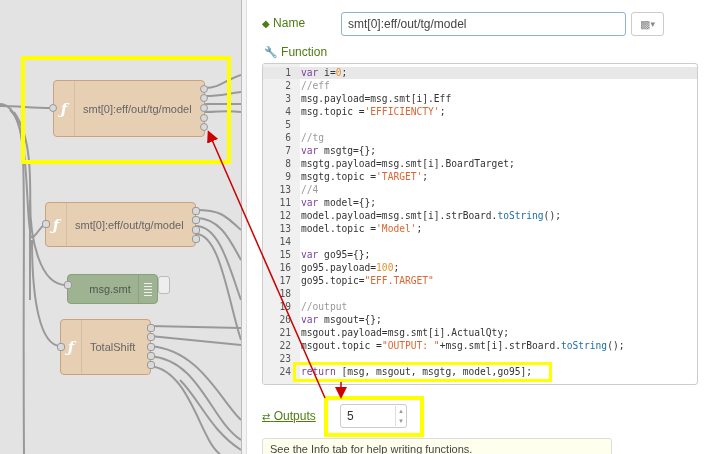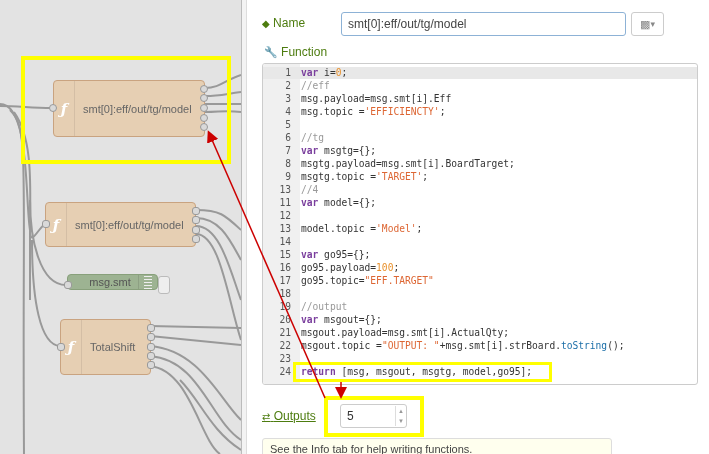--- a/index.html
+++ b/index.html
@@ -19,21 +19,21 @@
   .row-label { position:absolute; font-size:12px; color:#4d7c0f; }
   .name-input { position:absolute; left:341px; top:12px; width:285px; height:24px; border:1px solid #8db2d6; border-radius:3px; box-sizing:border-box; font-size:12px; padding:4px 6px; color:#444; font-family:"Liberation Sans", sans-serif; }
   .name-btn { position:absolute; left:631px; top:12px; width:33px; height:24px; border:1px solid #ccc; border-radius:3px; box-sizing:border-box; background:#fff; display:flex; align-items:center; justify-content:center; font-size:9px; color:#888; }
   .editor { position:absolute; left:262px; top:63px; width:436px; height:322px; border:1px solid #ccc; border-radius:3px; box-sizing:border-box; overflow:hidden; background:#fff; }
   .gutter { position:absolute; left:0; top:0; width:37px; height:100%; background:#f0f0f0; }
   .activeline { position:absolute; left:0; top:3px; width:100%; height:12px; background:#e8e8e8; }
   .code { position:absolute; left:0; top:2px; font-family:"DejaVu Sans Mono", monospace; font-size:9.6px; line-height:13px; }
   .line { display:flex; white-space:pre; height:13px; }
   .ln { width:28px; text-align:right; color:#555; padding-right:10px; }
   .src { color:#333; }
-  .kw { color:#7a3e9d;font-weight:bold; }
+  .kw { color:#7a3e9d; }
   .cm { color:#999; }
   .str { color:#d63; }
   .num { color:#e8912d; }
   .fn { color:#1b6ea8; }
   .outputs-input { position:absolute; left:340px; top:404px; width:67px; height:24px; border:1px solid #ccc; border-radius:3px; box-sizing:border-box; font-size:12px; padding:4px 6px; color:#333; font-family:"Liberation Sans", sans-serif; }
   .spinner { position:absolute; left:395px; top:406px; width:10px; height:20px; border-left:1px solid #ddd; font-size:6px; color:#999; display:flex; flex-direction:column; align-items:center; justify-content:space-around; }
   .tip { position:absolute; left:262px; top:438px; width:350px; height:20px; background:#ffffee; border:1px solid #ddd; border-radius:3px; box-sizing:border-box; font-size:11px; color:#444; padding:4px 7px; }
   svg.arrows { position:absolute; left:0; top:0; pointer-events:none; }
 </style>
 </head>
@@ -81,21 +81,21 @@
   <div class="node" style="left:45px;top:202px;width:151px;height:45px;">
     <div class="icon-col">ƒ</div>
     <div class="label">smt[0]:eff/out/tg/model</div>
   </div>
   <div class="port" style="left:42px;top:220px;"></div>
   <div class="port" style="left:192px;top:207px;"></div>
   <div class="port" style="left:192px;top:216px;"></div>
   <div class="port" style="left:192px;top:226px;"></div>
   <div class="port" style="left:192px;top:235px;"></div>
 
-  <div class="node debug" style="left:67px;top:274px;width:91px;height:16px;">
+  <div class="node debug" style="left:67px;top:274px;width:91px;height:30px;">
     <div class="label" style="text-align:center;padding-left:14px;">msg.smt</div>
     <div class="bars">
         <span></span>
         <span></span>
         <span></span>
         <span></span>
         <span></span>
       </div>
   </div>
   <div class="debug-btn" style="left:158px;top:276px;"></div>
@@ -138,21 +138,21 @@
       <div class="line"><span class="ln">2</span><span class="src"><span class="cm">//eff</span></span></div>
       <div class="line"><span class="ln">3</span><span class="src">msg.payload=msg.smt[i].Eff</span></div>
       <div class="line"><span class="ln">4</span><span class="src">msg.topic =<span class="str">'EFFICIENCTY'</span>;</span></div>
       <div class="line"><span class="ln">5</span><span class="src"></span></div>
       <div class="line"><span class="ln">6</span><span class="src"><span class="cm">//tg</span></span></div>
       <div class="line"><span class="ln">7</span><span class="src"><span class="kw">var</span> msgtg={};</span></div>
       <div class="line"><span class="ln">8</span><span class="src">msgtg.payload=msg.smt[i].BoardTarget;</span></div>
       <div class="line"><span class="ln">9</span><span class="src">msgtg.topic =<span class="str">'TARGET'</span>;</span></div>
       <div class="line"><span class="ln">13</span><span class="src"><span class="cm">//4</span></span></div>
       <div class="line"><span class="ln">11</span><span class="src"><span class="kw">var</span> model={};</span></div>
-      <div class="line"><span class="ln">12</span></div>
+      <div class="line"><span class="ln">12</span><span class="src">model.payload=msg.smt[i].strBoard.<span class="fn">toString</span>();</span></div>
       <div class="line"><span class="ln">13</span><span class="src">model.topic =<span class="str">'Model'</span>;</span></div>
       <div class="line"><span class="ln">14</span><span class="src"></span></div>
       <div class="line"><span class="ln">15</span><span class="src"><span class="kw">var</span> go95={};</span></div>
       <div class="line"><span class="ln">16</span><span class="src">go95.payload=<span class="num">100</span>;</span></div>
       <div class="line"><span class="ln">17</span><span class="src">go95.topic=<span class="str">"EFF.TARGET"</span></span></div>
       <div class="line"><span class="ln">18</span><span class="src"></span></div>
       <div class="line"><span class="ln">19</span><span class="src"><span class="cm">//output</span></span></div>
       <div class="line"><span class="ln">20</span><span class="src"><span class="kw">var</span> msgout={};</span></div>
       <div class="line"><span class="ln">21</span><span class="src">msgout.payload=msg.smt[i].ActualQty;</span></div>
       <div class="line"><span class="ln">22</span><span class="src">msgout.topic =<span class="str">"OUTPUT: "</span>+msg.smt[i].strBoard.<span class="fn">toString</span>();</span></div>

